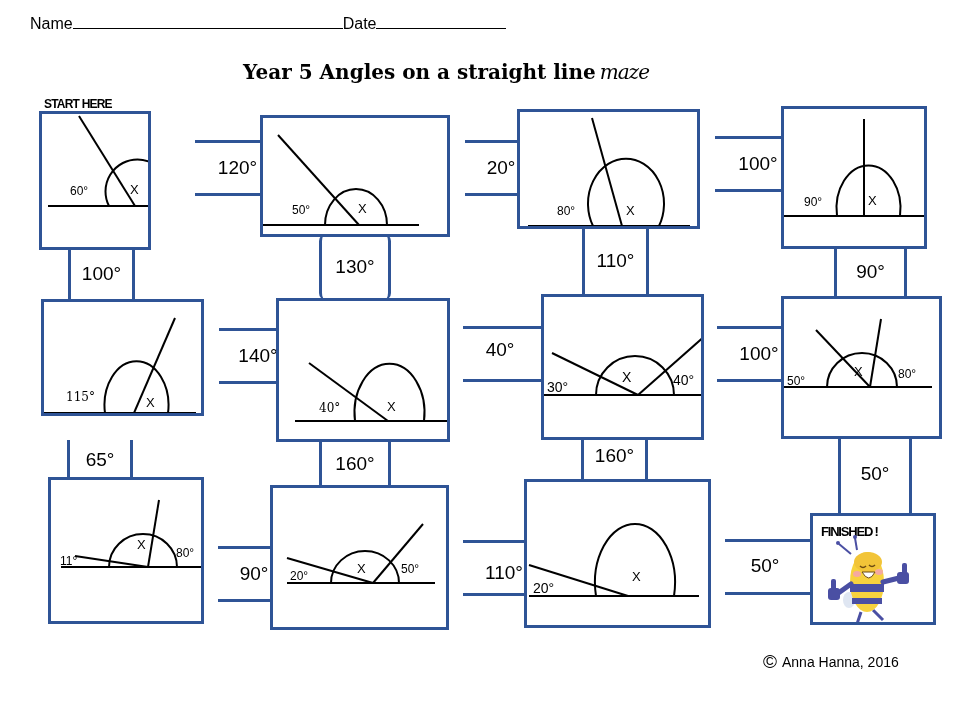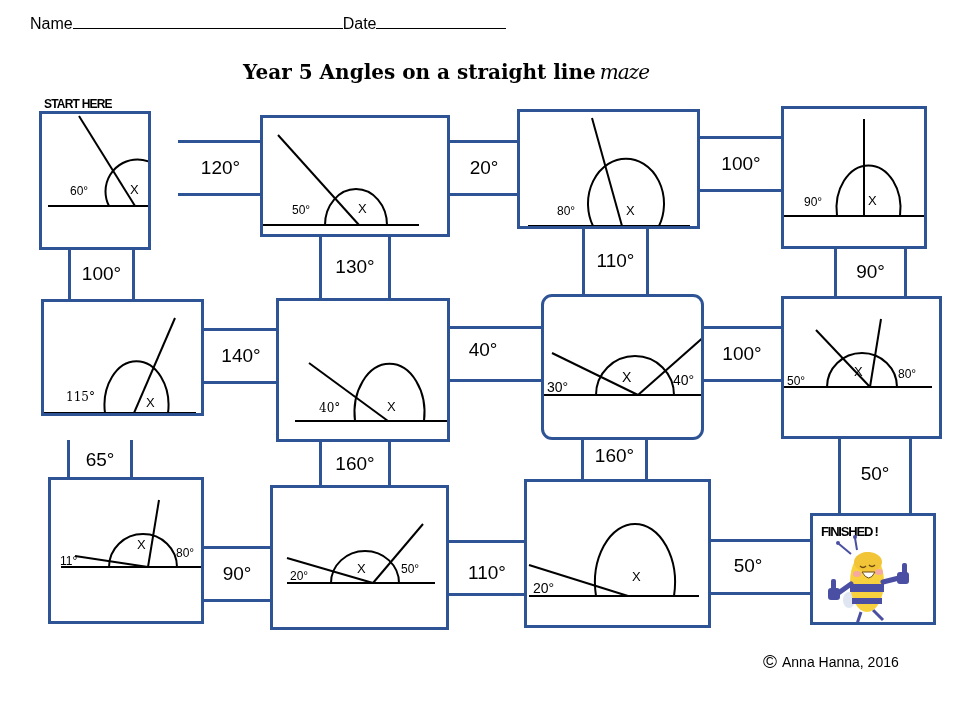--- a/index.html
+++ b/index.html
@@ -5,21 +5,21 @@
   html, body { margin:0; padding:0; background:#ffffff; }
   body { width:960px; height:720px; position:relative; overflow:hidden; font-family:"Liberation Sans", sans-serif; color:#000; }
   .hdr { position:absolute; top:12px; left:30px; font-size:16px; }
   .hdr .line { display:inline-block; border-bottom:1px solid #000; height:16px; vertical-align:baseline; }
   .title { position:absolute; top:60px; left:243px; font-family:"DejaVu Serif", serif; font-weight:bold; font-size:20px; white-space:nowrap; }
   .title .maze { font-family:"DejaVu Serif", serif; font-style:italic; font-weight:normal; font-size:20px; margin-left:4px; letter-spacing:-1px; }
   .start { position:absolute; top:97px; left:44px; font-weight:bold; font-size:12px; letter-spacing:-0.8px; }
   .box { position:absolute; border:3px solid #2f5496; background:#fff; box-sizing:border-box; overflow:hidden; }
   .box svg { position:absolute; left:0; top:0; }
   .conn { position:absolute; border:3px solid #2f5496; background:#fff; box-sizing:border-box; font-size:19px; display:flex; align-items:center; justify-content:center; }
-  .conn.h { border-left:none; border-right:none; }
+  .conn.h { border-left:none; border-right:none;margin-left:17px; }
   .conn.v { border-top:none; border-bottom:none; }
   .lbl { position:absolute; font-size:12px; }
   .serif { font-family:"DejaVu Serif", serif; }
   .x { position:absolute; font-size:13px; }
   .finished { position:absolute; top:8px; left:8px; font-weight:bold; font-size:13px; letter-spacing:-1.2px; }
   .copy { position:absolute; top:651px; left:763px; font-size:14px; }
   .copy .c { font-size:19px; vertical-align:-1px; margin-right:5px; }
 </style>
 </head>
 <body>
@@ -40,21 +40,21 @@
 <div class="conn h" style="left:448px; top:140px; width:72px; height:56px;">
     <span>20°</span>
   </div>
 <div class="conn h" style="left:698px; top:136px; width:86px; height:56px;">
     <span>100°</span>
   </div>
 
 <div class="conn v" style="left:68px; top:246px; width:67px; height:56px;">
     <span>100°</span>
   </div>
-<div class="conn v" style="left:319px; top:234px; width:72px; height:66px;">
+<div class="conn v" style="left:319px; top:234px; width:72px; height:66px;border-radius:7px;">
     <span>130°</span>
   </div>
 <div class="conn v" style="left:582px; top:226px; width:67px; height:70px;">
     <span>110°</span>
   </div>
 <div class="conn v" style="left:834px; top:246px; width:73px; height:52px;">
     <span>90°</span>
   </div>
 
 <div class="conn h" style="left:202px; top:328px; width:78px; height:56px;">
@@ -143,21 +143,21 @@
 <div class="box" style="left:276px; top:298px; width:174px; height:144px;">
   <svg width="174" height="144">
     <line x1="16" y1="120" x2="170" y2="120" stroke="#000" stroke-width="2"></line>
     <path d="M 76 120 A 35 49 0 1 1 145 120" fill="none" stroke="#000" stroke-width="2"></path>
     <line x1="30" y1="62" x2="109" y2="120" stroke="#000" stroke-width="2"></line>
   </svg>
   <span class="lbl serif" style="left:40px; top:100px;">40°</span>
   <span class="x" style="left:108px; top:98px;">X</span>
 </div>
 
-<div class="box" style="left:541px; top:294px; width:163px; height:146px;border-radius:11px;">
+<div class="box" style="left:541px; top:294px; width:163px; height:146px;">
   <svg width="163" height="146">
     <line x1="0" y1="98" x2="166" y2="98" stroke="#000" stroke-width="2"></line>
     <path d="M 52 98 A 39 39 0 0 1 130 98" fill="none" stroke="#000" stroke-width="2"></path>
     <line x1="8" y1="56" x2="94" y2="98" stroke="#000" stroke-width="2"></line>
     <line x1="94" y1="98" x2="162" y2="38" stroke="#000" stroke-width="2"></line>
   </svg>
   <span class="lbl" style="left:3px; top:82px; font-size:14px;">30°</span>
   <span class="lbl" style="left:129px; top:75px; font-size:14px;">40°</span>
   <span class="x" style="left:78px; top:72px; font-size:14px;">X</span>
 </div>

